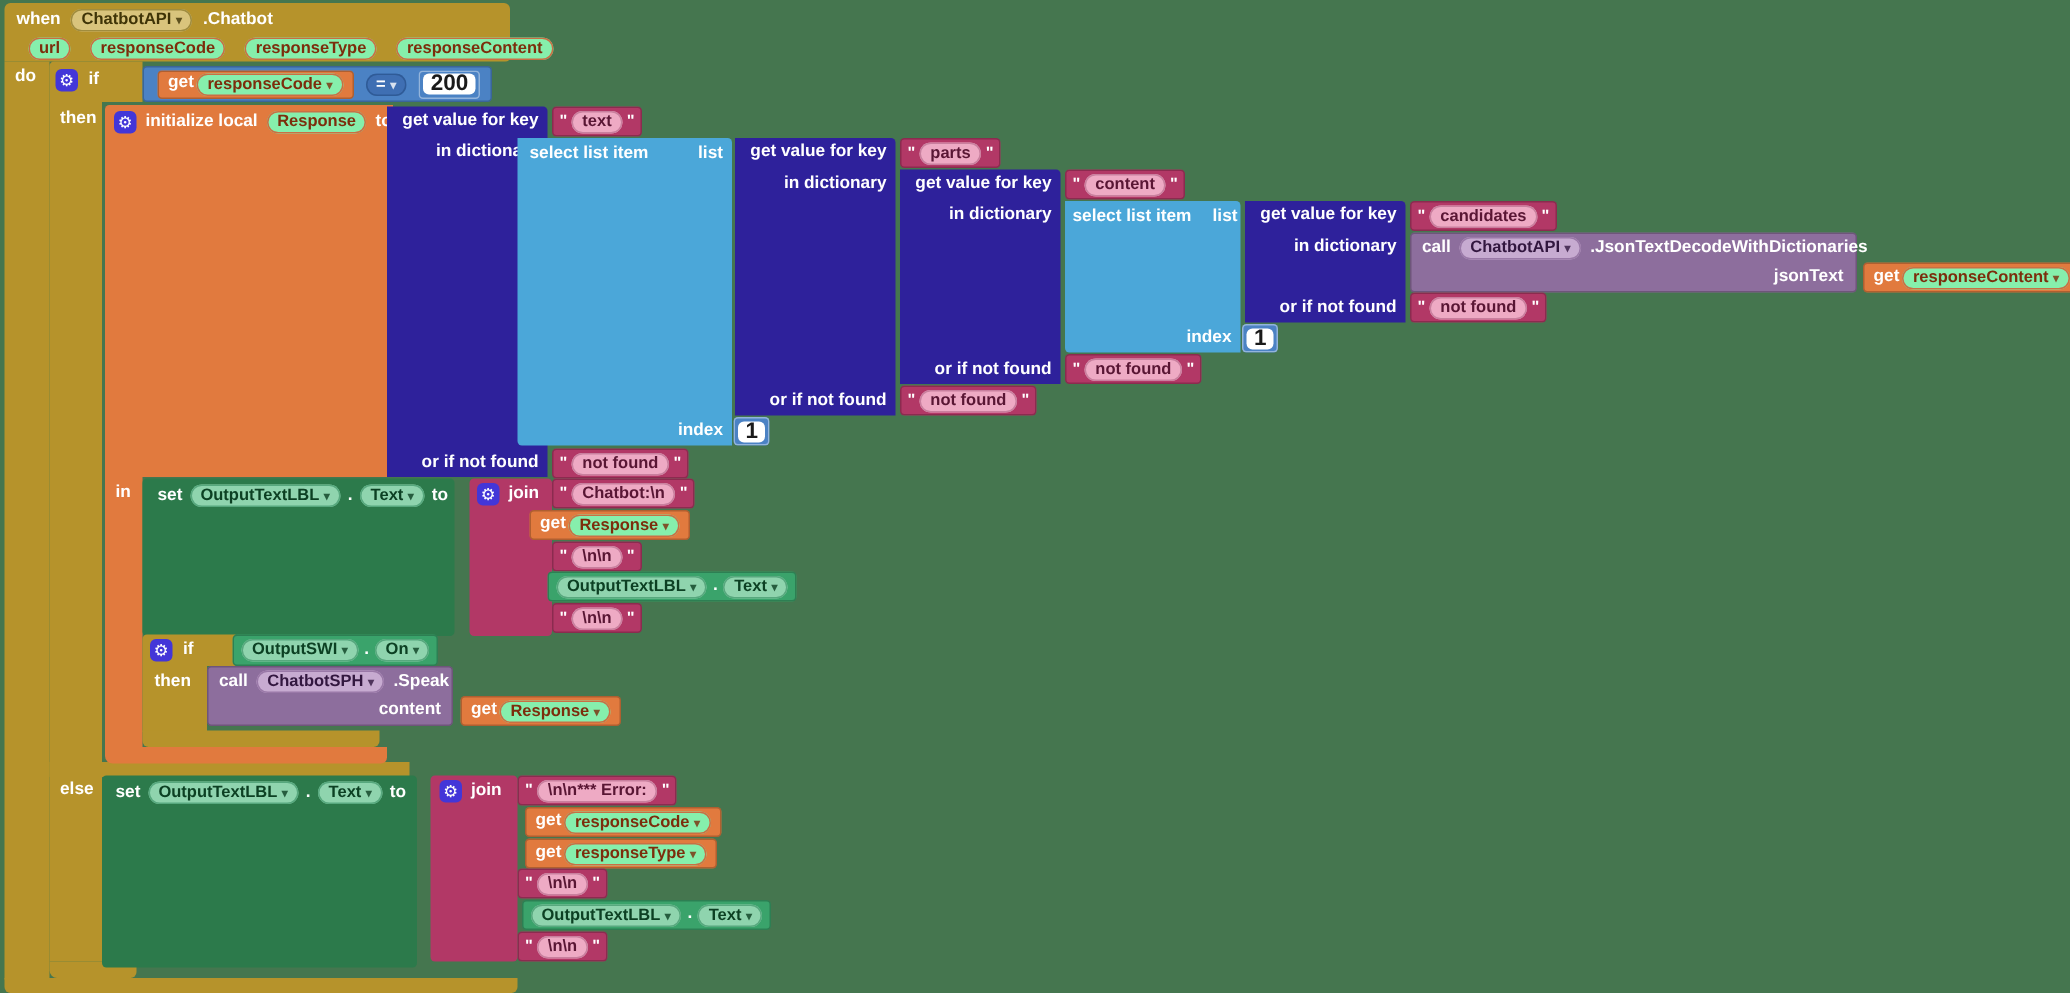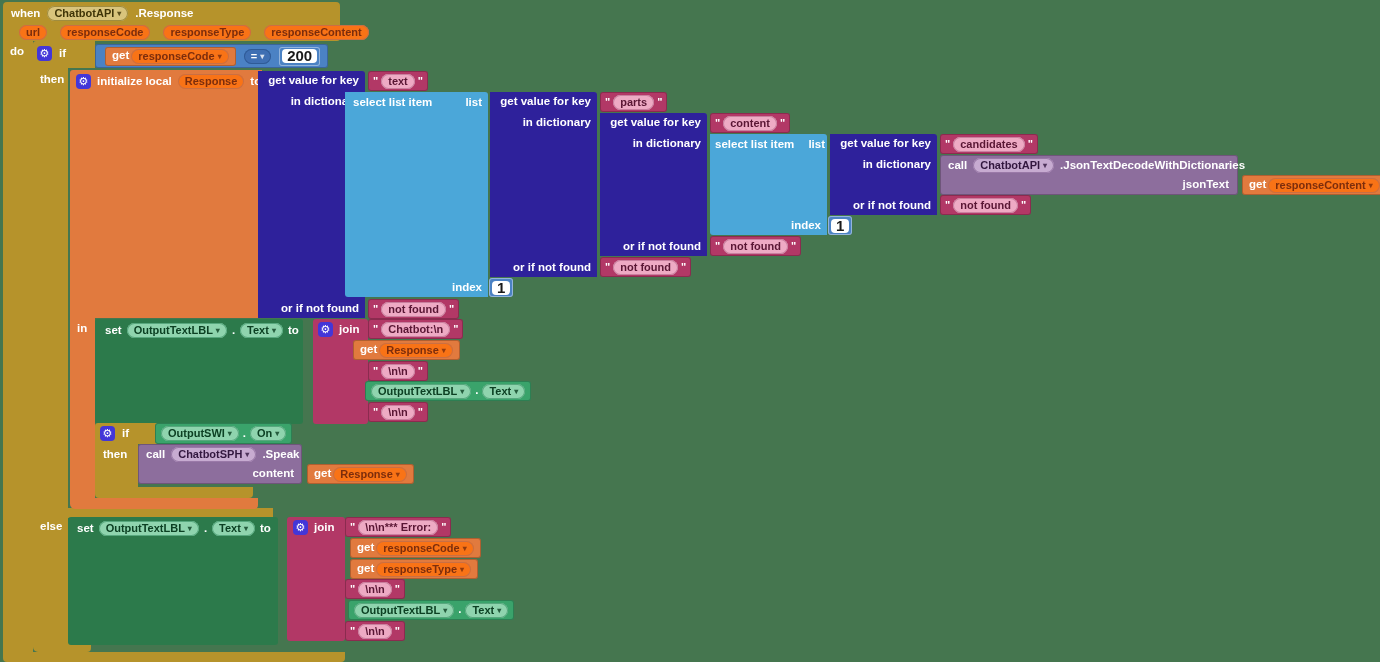--- a/index.html
+++ b/index.html
@@ -15,21 +15,21 @@
   .lblue{background:#4ba7d9;}
   .blue{background:#4b82c4;}
   .mag{background:#b23866;}
   .purp{background:#8d6e9d;}
   .dgreen{background:#2c7a4b;}
   .edge{box-shadow:inset 0 0 0 1px rgba(0,0,0,.22);border-radius:3px;}
   .r3{border-radius:3px;}
   
   .pill{display:inline-flex;align-items:center;gap:3px;border-radius:9px;padding:1px 7px;
         font-size:11px;font-weight:600;line-height:13px;white-space:nowrap;}
-  .p-salmon{background:#f97316;color:#7c2d0c;box-shadow:inset 0 0 0 1px #c96f44;}
+  .p-salmon{background:#86efac;color:#7c2d0c;box-shadow:inset 0 0 0 1px #c96f44;}
   .p-tan{background:#d9c47c;color:#3f3407;box-shadow:inset 0 0 0 1px #a08c3e;}
   .p-pink{background:#eeaac4;color:#591634;box-shadow:inset 0 0 0 1px #c97f9e;}
   .p-green{background:#8fd4ae;color:#0c4023;box-shadow:inset 0 0 0 1px #57a87e;}
   .p-lav{background:#c7abd1;color:#32173f;box-shadow:inset 0 0 0 1px #9a79a8;}
   .p-white{background:#ffffff;color:#1a1a1a;border-radius:4px;padding:0 5px;font-size:15px;
            font-weight:700;line-height:14px;}
   .dd{font-size:8px;opacity:.8;}
   .gear{display:inline-flex;width:15px;height:15px;background:#4336d8;border-radius:4px;
         color:#fff;font-size:11px;align-items:center;justify-content:center;flex:none;}
   .q{color:#fff;font-size:11px;font-weight:700;}
@@ -44,21 +44,21 @@
 
 <div class="ws">
 
   <div class="abs gold" style="left:3px;top:2px;width:337px;height:39px;border-radius:4px 4px 3px 0;padding:3px 8px;">
     <div class="row" style="gap:7px;height:17px;">
       <span class="lbl">when</span>
       <span class="pill p-tan">
         <span>ChatbotAPI</span>
           <span class="dd">▾</span>
       </span>
-      <span class="lbl">.Response</span>
+      <span class="lbl">.Chatbot</span>
     </div>
     <div class="row" style="gap:13px;margin-top:3px;margin-left:8px;">
       <span class="pill p-salmon">url</span>
       <span class="pill p-salmon">responseCode</span>
       <span class="pill p-salmon">responseType</span>
       <span class="pill p-salmon">responseContent</span>
     </div>
   </div>
   <div class="abs gold" style="left:3px;top:41px;width:30px;height:612px;"></div>
   <div class="abs gold" style="left:3px;top:652px;width:342px;height:10px;border-radius:0 0 4px 4px;"></div>

